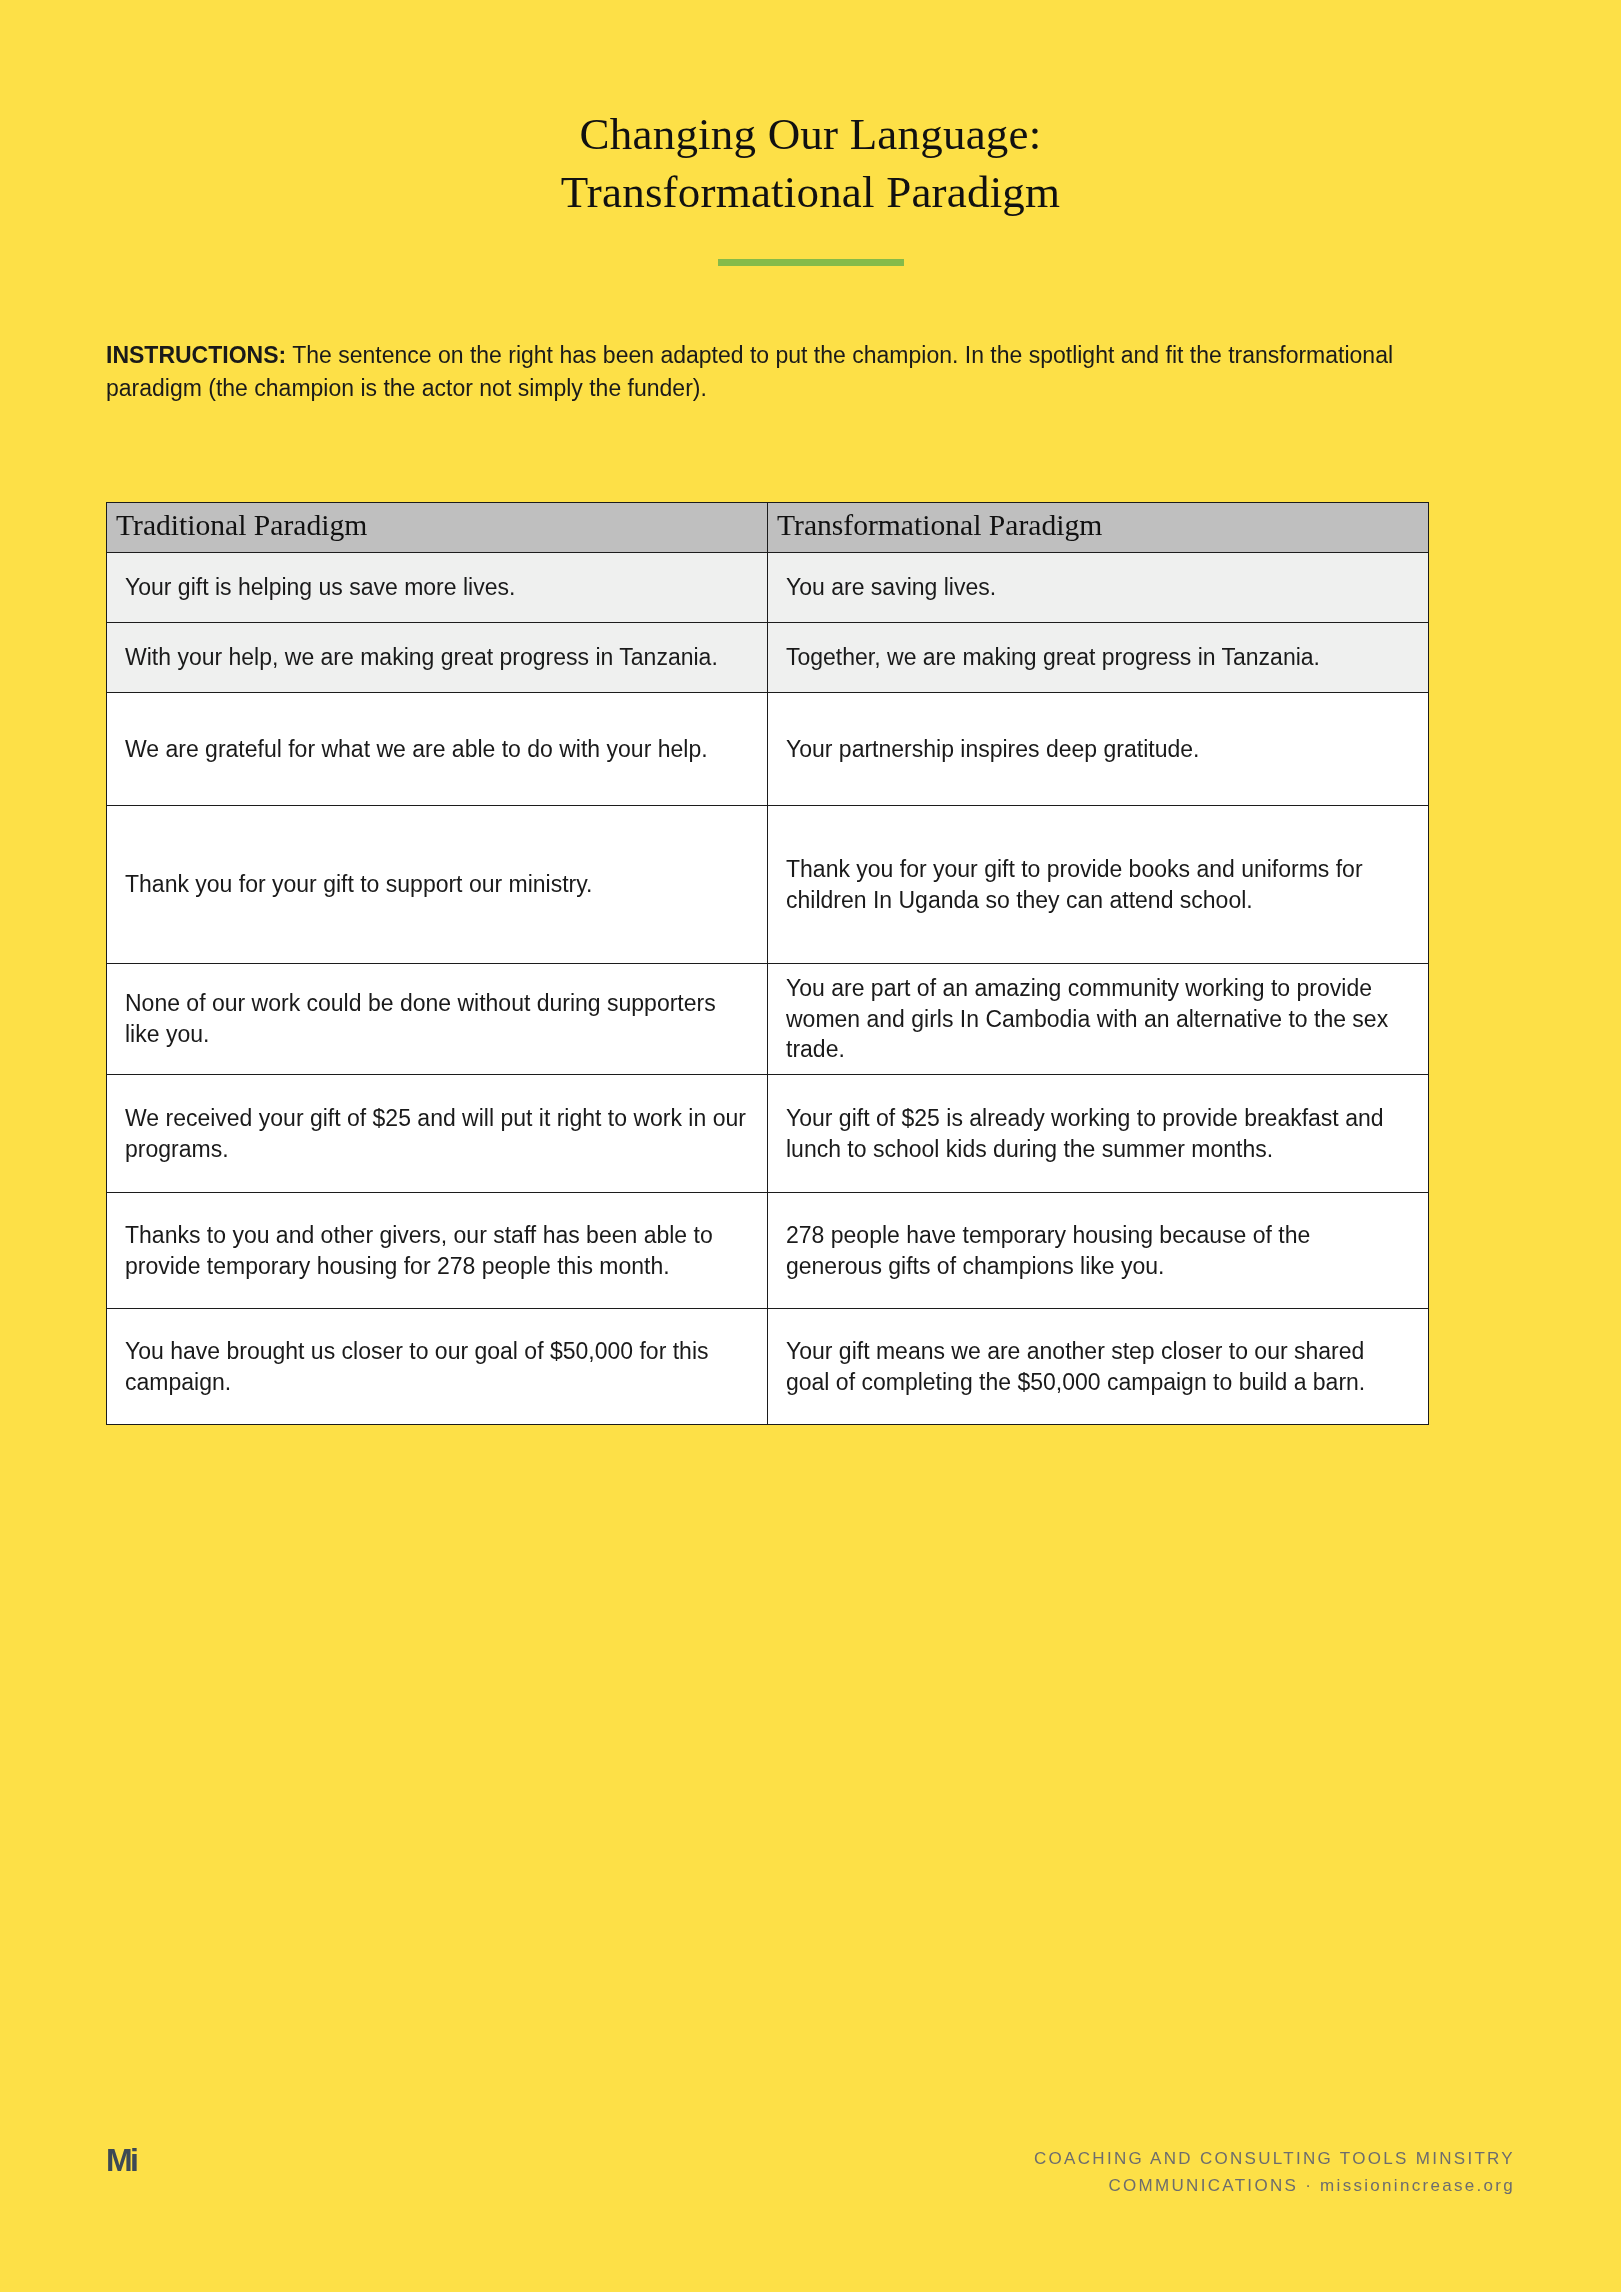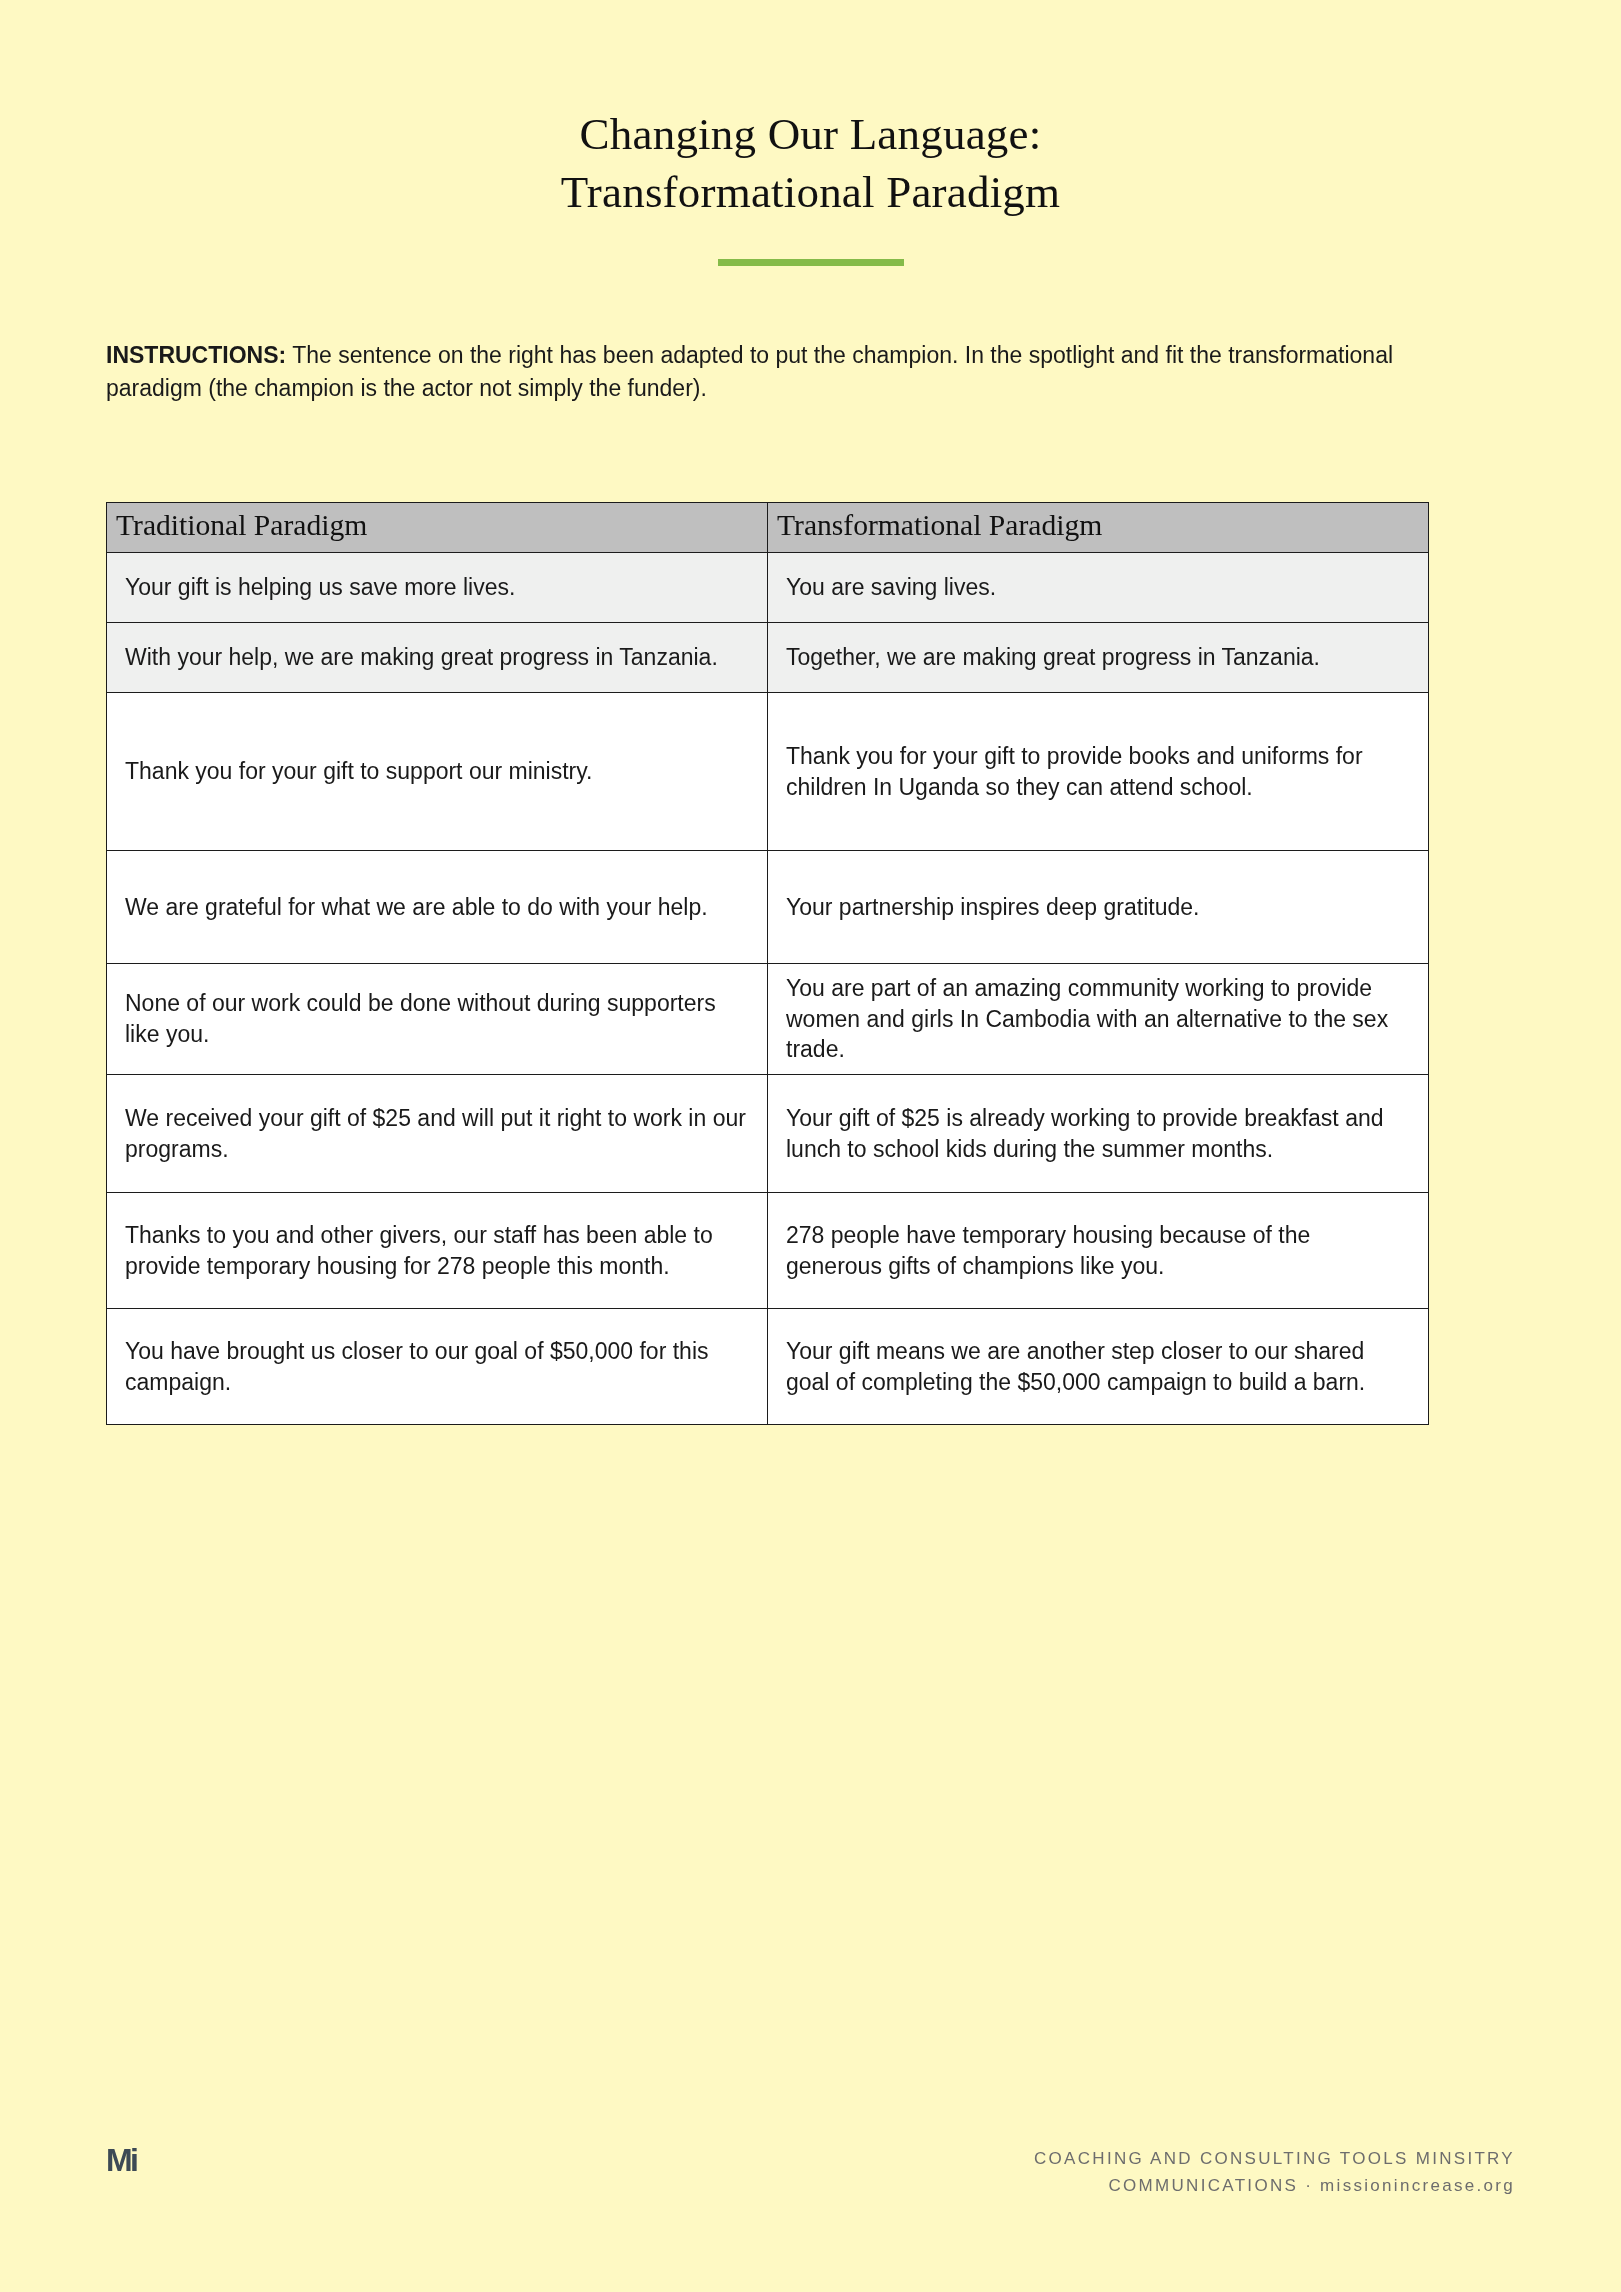--- a/index.html
+++ b/index.html
@@ -12,21 +12,21 @@
     height: 2293px;
     position: relative;
     font-family: "Liberation Sans", sans-serif;
     color: #1a1a1a;
     overflow: hidden;
   }
 
   .page {
     position: absolute;
     inset: 0;
-    background: #fef9c3;
+    background: #fde047;
   }
 
   
   .title-block {
     position: absolute;
     left: 0;
     right: 0;
     top: 106px;
     text-align: center;
   }
@@ -168,27 +168,27 @@
     </thead>
     <tbody>
       <tr class="shaded r1">
         <td>Your gift is helping us save more lives.</td>
         <td>You are saving lives.</td>
       </tr>
       <tr class="shaded r2">
         <td>With your help, we are making great progress in Tanzania.</td>
         <td>Together, we are making great progress in Tanzania.</td>
       </tr>
+      <tr class="plain r4">
+        <td>We are grateful for what we are able to do with your help.</td>
+        <td>Your partnership inspires deep gratitude.</td>
+      </tr>
       <tr class="plain r3">
         <td>Thank you for your gift to support our ministry.</td>
         <td>Thank you for your gift to provide books and uniforms for children In Uganda so they can attend school.</td>
-      </tr>
-      <tr class="plain r4">
-        <td>We are grateful for what we are able to do with your help.</td>
-        <td>Your partnership inspires deep gratitude.</td>
       </tr>
       <tr class="plain r5">
         <td>None of our work could be done without during supporters like you.</td>
         <td>You are part of an amazing community working to provide women and girls In Cambodia with an alternative to the sex trade.</td>
       </tr>
       <tr class="plain r6">
         <td>We received your gift of $25 and will put it right to work in our programs.</td>
         <td>Your gift of $25 is already working to provide breakfast and lunch to school kids during the summer months.</td>
       </tr>
       <tr class="plain r7">

